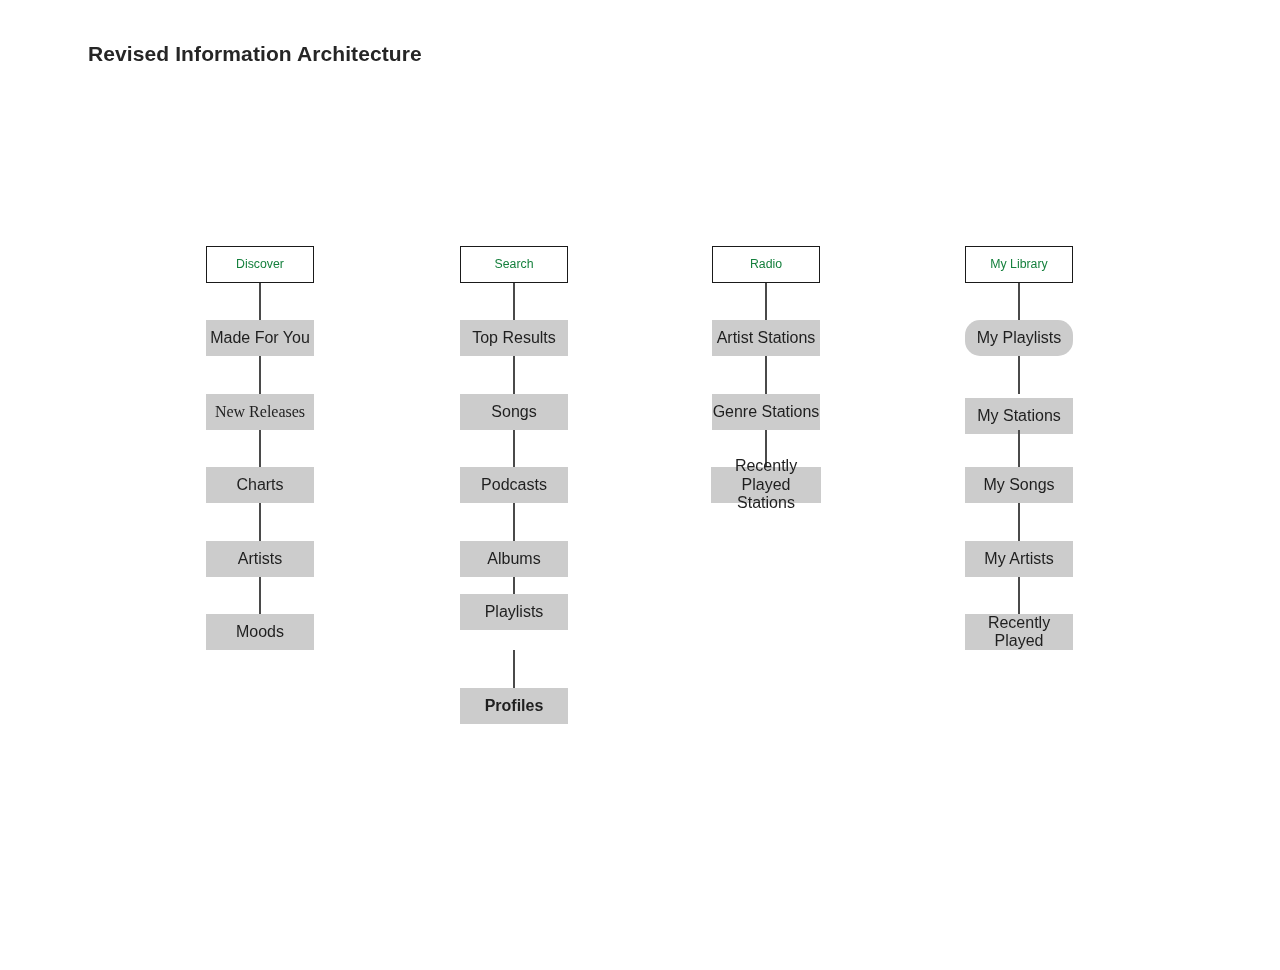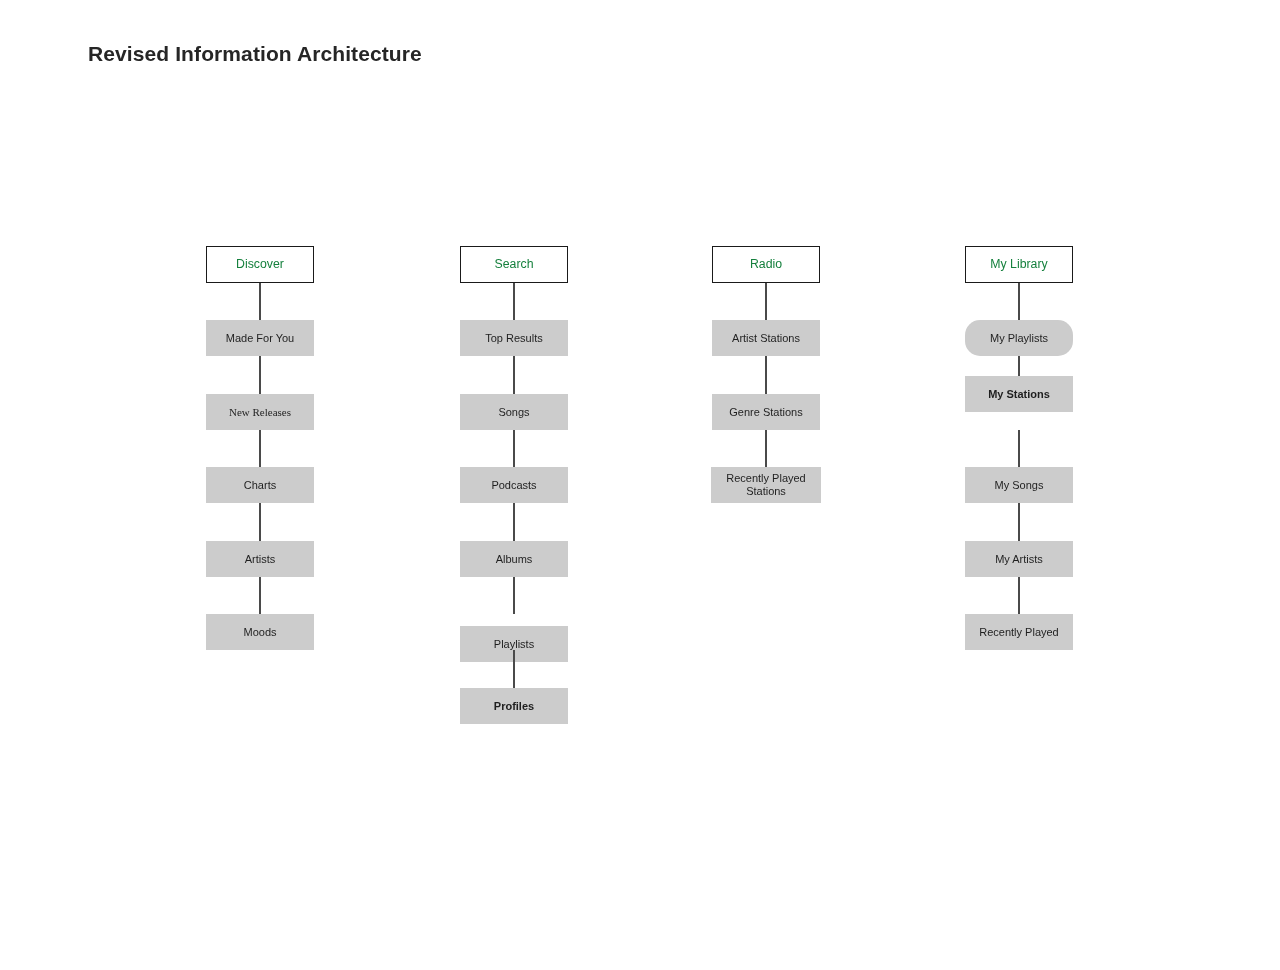--- a/index.html
+++ b/index.html
@@ -62,21 +62,21 @@
     font-size: 12.3px;
     color: #15803d;
   }
 
   .node.child {
     width: 108px;
     height: 36px;
     margin-left: -54px;
     background: #cccccc;
     border: 0;
-    font-size: 11px;
+    font-size: 16px;
     color: #1f1f1f;
   }
 
   .node.child.wide {
     width: 110px;
     margin-left: -55px;
   }
 
   .connector {
     position: absolute;
@@ -109,39 +109,39 @@
       <div class="node root" style="top: 0px;">Search</div>
       <div class="connector" style="top: 37px; height: 37px;"></div>
       <div class="node child" style="top: 74px;">Top Results</div>
       <div class="connector" style="top: 110px; height: 38px;"></div>
       <div class="node child" style="top: 148px;">Songs</div>
       <div class="connector" style="top: 184px; height: 37px;"></div>
       <div class="node child" style="top: 221px;">Podcasts</div>
       <div class="connector" style="top: 257px; height: 38px;"></div>
       <div class="node child" style="top: 295px;">Albums</div>
       <div class="connector" style="top: 331px; height: 37px;"></div>
-      <div class="node child" style="top: 380px; text-align: right;">Playlists</div>
+      <div class="node child" style="top: 348px; text-align: right;">Playlists</div>
       <div class="connector" style="top: 404px; height: 38px;"></div>
       <div class="node child" style="top: 442px; font-weight: bold;">Profiles</div>
     </div>
     <div class="column" style="left: 766px;">
       <div class="node root" style="top: 0px;">Radio</div>
       <div class="connector" style="top: 37px; height: 37px;"></div>
       <div class="node child" style="top: 74px;">Artist Stations</div>
       <div class="connector" style="top: 110px; height: 38px;"></div>
       <div class="node child" style="top: 148px;">Genre Stations</div>
       <div class="connector" style="top: 184px; height: 37px;"></div>
       <div class="node child wide" style="top: 221px;">Recently Played Stations</div>
     </div>
     <div class="column" style="left: 1019px;">
       <div class="node root" style="top: 0px;">My Library</div>
       <div class="connector" style="top: 37px; height: 37px;"></div>
       <div class="node child" style="top: 74px; border-radius: 15px;">My Playlists</div>
       <div class="connector" style="top: 110px; height: 38px;"></div>
-      <div class="node child" style="top: 130px; font-weight: bold;">My Stations</div>
+      <div class="node child" style="top: 152px;">My Stations</div>
       <div class="connector" style="top: 184px; height: 37px;"></div>
       <div class="node child" style="top: 221px;">My Songs</div>
       <div class="connector" style="top: 257px; height: 38px;"></div>
       <div class="node child" style="top: 295px;">My Artists</div>
       <div class="connector" style="top: 331px; height: 37px;"></div>
       <div class="node child" style="top: 368px;">Recently Played</div>
     </div>
   </div>
 
 </body></html>

